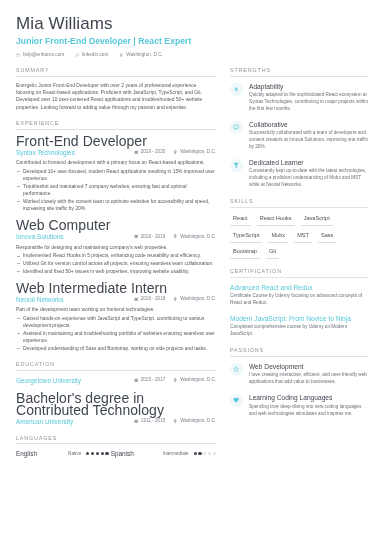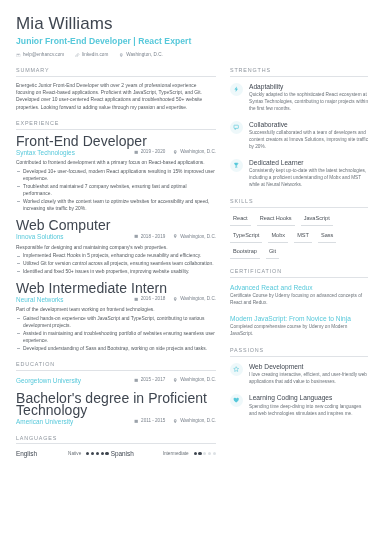--- a/index.html
+++ b/index.html
@@ -254,21 +254,21 @@
                   <span class="micon">
                     <svg viewBox="0 0 16 16" fill="currentColor">
                       <path d="M8 1a5 5 0 00-5 5c0 3.6 5 9 5 9s5-5.4 5-9a5 5 0 00-5-5zm0 7a2 2 0 110-4 2 2 0 010 4z"></path>
                     </svg>
                   </span>
                   <span class="mtext">Washington, D.C.</span>
                 </div>
               </div>
             </div>
             <div class="entry">
-              <div class="job-title">Bachelor's degree in Proficient Technology</div>
+              <div class="job-title">Bachelor's degree in Contributed Technology</div>
               <div class="meta-row">
                 <div class="company">American University</div>
                 <div class="meta">
                   <span class="micon">
                     <svg viewBox="0 0 16 16" fill="currentColor">
                       <path d="M2 3h12v11H2z"></path>
                     </svg>
                   </span>
                   <span class="mtext">2011 - 2015</span>
                 </div>

